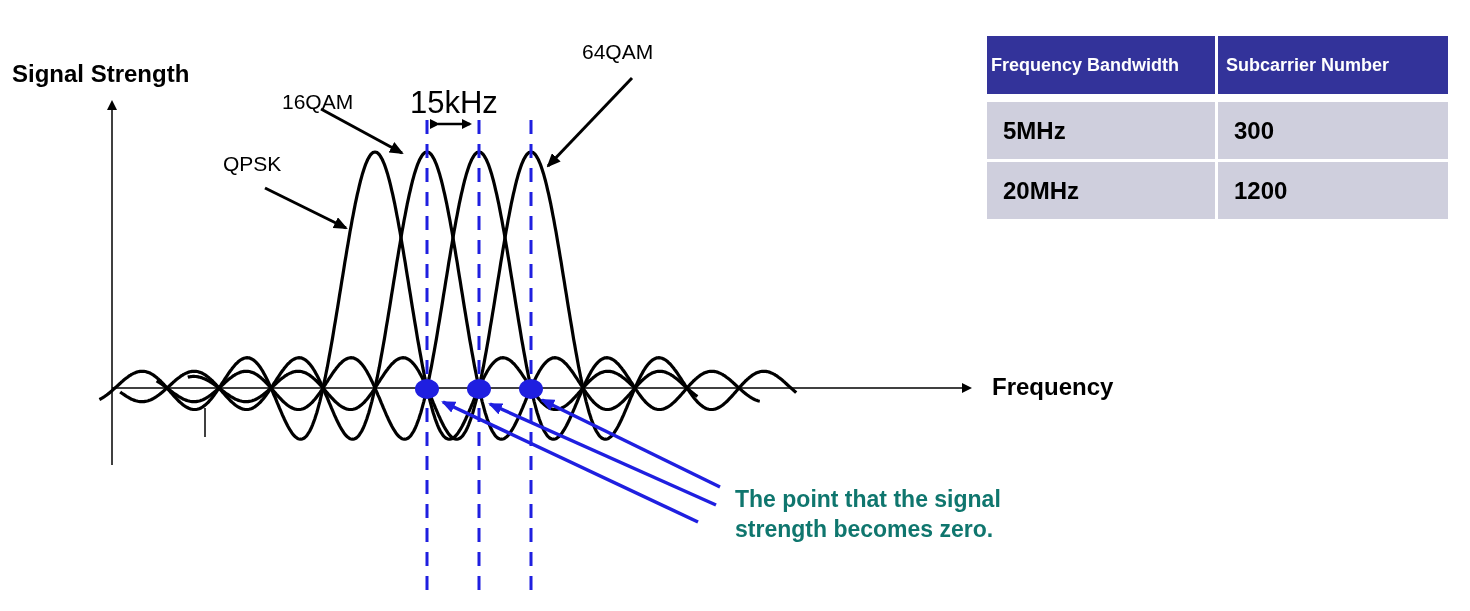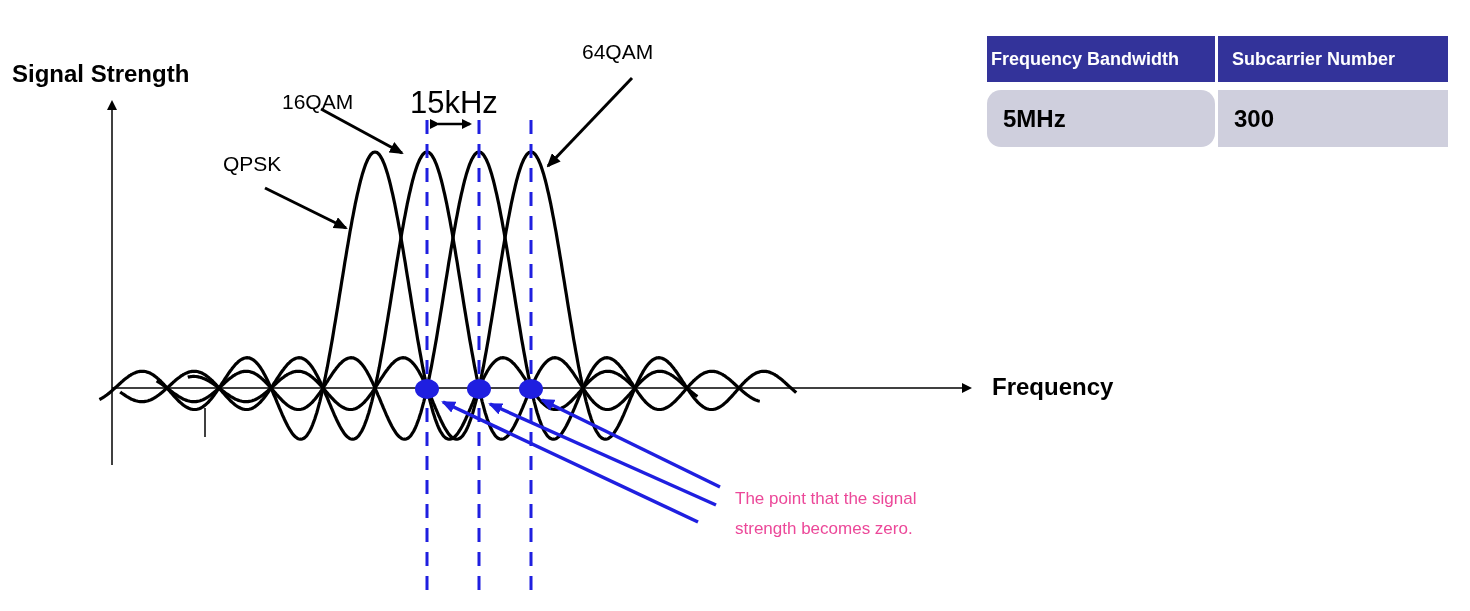--- a/index.html
+++ b/index.html
@@ -7,32 +7,32 @@
          font-family: "Liberation Sans", sans-serif; }
   #diagram { position: absolute; left: 0; top: 0; }
   .lbl { position: absolute; white-space: nowrap; color: #000; }
   .axis-y-label { left: 12px; top: 60px; font-size: 24px; font-weight: bold; }
   .axis-x-label { left: 992px; top: 373px; font-size: 24px; font-weight: bold; }
   .mod-label { font-size: 21px; }
   .lbl-16qam { left: 282px; top: 74px; margin-top: 16px; }
   .lbl-qpsk { left: 223px; top: 152px; }
   .lbl-64qam { left: 582px; top: 40px; }
   .lbl-spacing { left: 410px; top: 85px; font-size: 31px; }
-  .annotation { left: 735px; top: 484px; font-size: 17px; font-weight: normal;
-                color: #ec4899; line-height: 30px; }
+  .annotation { left: 735px; top: 484px; font-size: 23px; font-weight: bold;
+                color: #0f766e; line-height: 30px; }
   table.bw { position: absolute; left: 987px; top: 36px; border-collapse: separate;
              border-spacing: 3px 3px; margin: -3px; }
   table.bw th { background: #33339a; color: #ffffff; font-size: 18px; font-weight: bold;
-                text-align: left; height: 46px; padding: 0 4px; }
-  table.bw th.c2 { padding-left: 14px; }
+                text-align: left; height: 58px; padding: 0 4px; }
+  table.bw th.c2 { padding-left: 8px; }
   table.bw td { font-size: 24px; font-weight: bold; color: #000; height: 57px; padding: 0 16px; }
   table.bw tr.odd td { background: #cfcfdd; }
   table.bw tr.even td { background: #e8e8ef; }
   table.bw tr.gap td { height: 2px; padding: 0; background: transparent; }
-  table.bw td.c1 { width: 196px; border-radius: 14px; }
+  table.bw td.c1 { width: 196px; }
   table.bw td.c2 { width: 198px; }
 </style>
 </head>
 <body>
 
 <svg id="diagram" width="1470" height="611" viewBox="0 0 1470 611">
   <defs>
     <marker id="ah-black" markerWidth="10" markerHeight="10" refX="8" refY="5" orient="auto" markerUnits="userSpaceOnUse">
       <path d="M0,0 L10,5 L0,10 z" fill="#000"></path>
     </marker>
@@ -99,14 +99,18 @@
     </tr>
   </thead>
   <tbody>
     <tr class="gap">
         <td colspan="2"></td>
       </tr>
     <tr class="odd">
       <td class="c1">5MHz</td>
       <td class="c2">300</td>
     </tr>
+    <tr class="odd">
+      <td class="c1">20MHz</td>
+      <td class="c2">1200</td>
+    </tr>
   </tbody>
 </table>
 
 </body></html>

